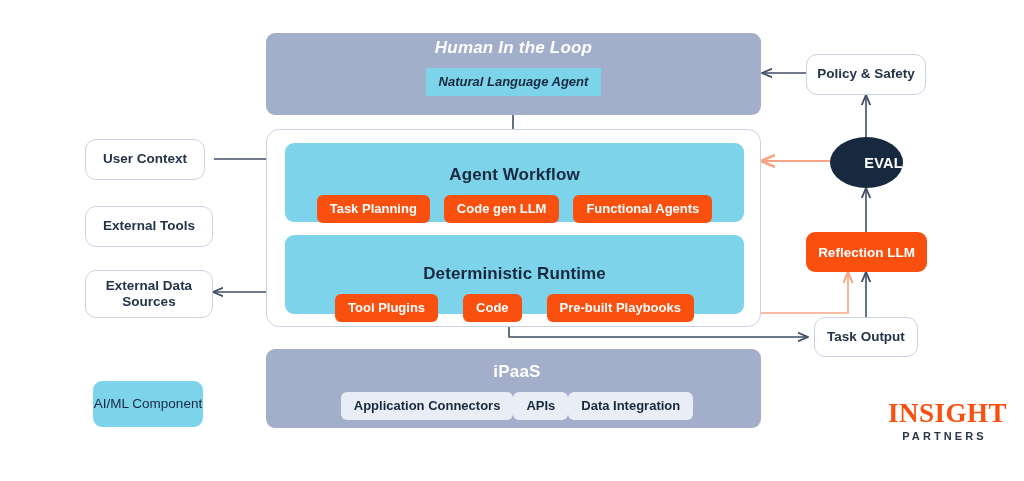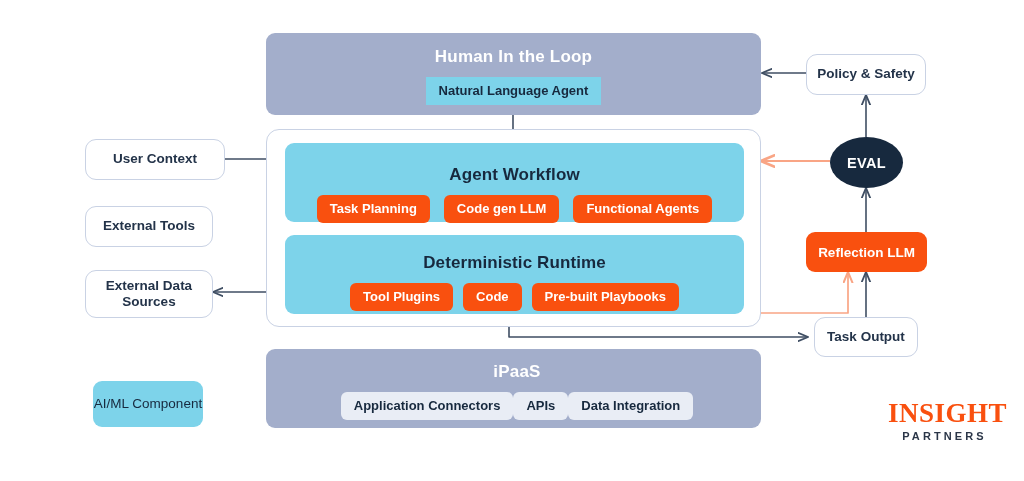--- a/index.html
+++ b/index.html
@@ -98,21 +98,21 @@
     font-size:13px;
     padding:6px 13px 7px;
     white-space:nowrap;
   }
 
   
   .eval{
     background:#17293e;
     color:#ffffff;
     border-radius:50%/50%;
-    display:flex; align-items:center; justify-content:center;
+    display:flex; align-items:center; justify-content:flex-end;
     font-weight:bold;
     font-size:14.5px;
     letter-spacing:.3px;
   }
 
   
   .refl{
     background:#f9500f;
     color:#ffffff;
     border-radius:9px;
@@ -182,57 +182,57 @@
 
     <line x1="866" y1="232" x2="866" y2="188" stroke="#3f4e63" stroke-width="1.6" marker-end="url(#arrowNavy)"></line>
 
     <line x1="866" y1="320" x2="866" y2="272" stroke="#3f4e63" stroke-width="1.6" marker-end="url(#arrowNavy)"></line>
 
     <path d="M 500,305 L 500,313 L 848,313 L 848,272" fill="none" stroke="#f9a585" stroke-width="1.7" stroke-linejoin="round" marker-end="url(#arrowOrange)"></path>
 
     <path d="M 509,300 L 509,337 L 808,337" fill="none" stroke="#3f4e63" stroke-width="1.6" stroke-linejoin="round" marker-end="url(#arrowNavy)"></path>
   </svg>
 
-  <div class="node band" style="left:266px; top:33px; width:495px; height:82px; padding-top:14px;">
+  <div class="node band" style="left:266px; top:33px; width:495px; height:82px; padding-top:5px;font-style:italic;">
     <div class="band-title">Human In the Loop</div>
     <div class="pillrow" style="margin-top:10px;">
       <span class="pill-lightblue">Natural Language Agent</span>
     </div>
   </div>
 
   <div class="node container-box" style="left:266px; top:129px; width:495px; height:198px;"></div>
 
   <div class="node cyan" style="left:285px; top:143px; width:459px; height:79px; padding-top:22px;">
     <div class="cyan-title">Agent Workflow</div>
     <div class="pillrow" style="margin-top:10px; gap:14px;">
       <span class="pill-orange">Task Planning</span>
       <span class="pill-orange">Code gen LLM</span>
       <span class="pill-orange">Functional Agents</span>
     </div>
   </div>
 
-  <div class="node cyan" style="left:285px; top:235px; width:459px; height:79px; padding-top:18px;">
+  <div class="node cyan" style="left:285px; top:235px; width:459px; height:79px; padding-top:29px;">
     <div class="cyan-title">Deterministic Runtime</div>
-    <div class="pillrow" style="margin-top:10px; gap:10px;">
+    <div class="pillrow" style="margin-top:10px; gap:25px;">
       <span class="pill-orange">Tool Plugins</span>
       <span class="pill-orange">Code</span>
       <span class="pill-orange">Pre-built Playbooks</span>
     </div>
   </div>
 
   <div class="node band" style="left:266px; top:349px; width:495px; height:79px; padding-top:13px;padding-left:7px;">
     <div class="band-title">iPaaS</div>
     <div class="pillrow" style="margin-top:10px; gap:0;">
       <span class="pill-pale">Application Connectors</span>
       <span class="pill-pale">APIs</span>
       <span class="pill-pale">Data Integration</span>
     </div>
   </div>
 
-  <div class="node obox" style="left:85px; top:139px; width:140px; height:41px;">
+  <div class="node obox" style="left:85px; top:139px; width:120px; height:41px;">
     <span>User Context</span>
   </div>
 
   <div class="node obox" style="left:85px; top:206px; width:128px; height:41px;">
     <span>External Tools</span>
   </div>
 
   <div class="node obox" style="left:85px; top:270px; width:128px; height:48px;">
     <span>External Data Sources</span>
   </div>

